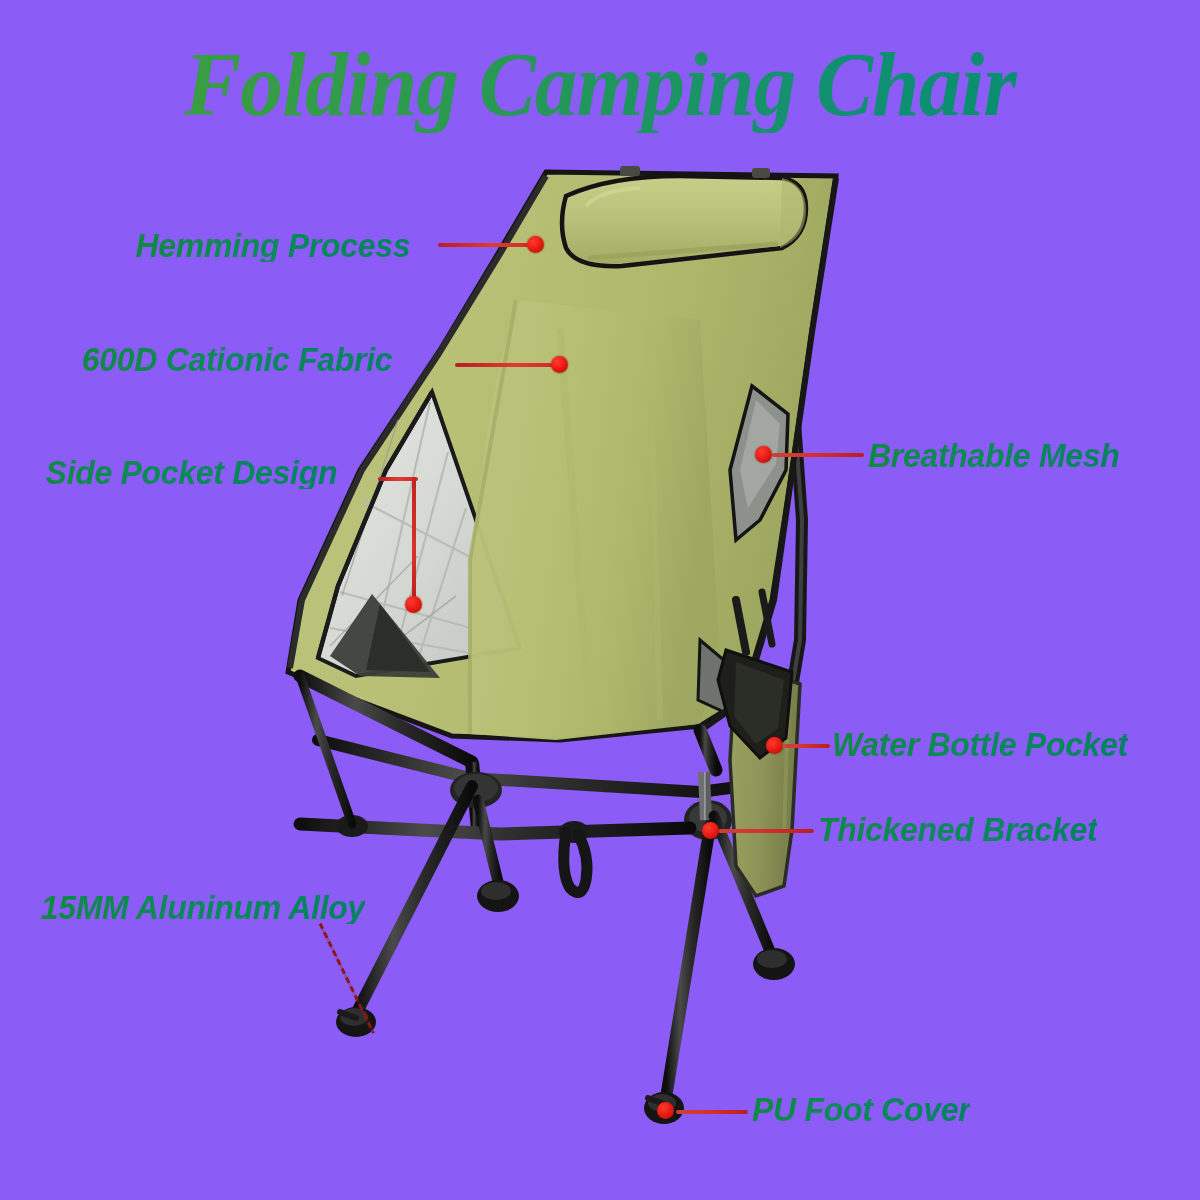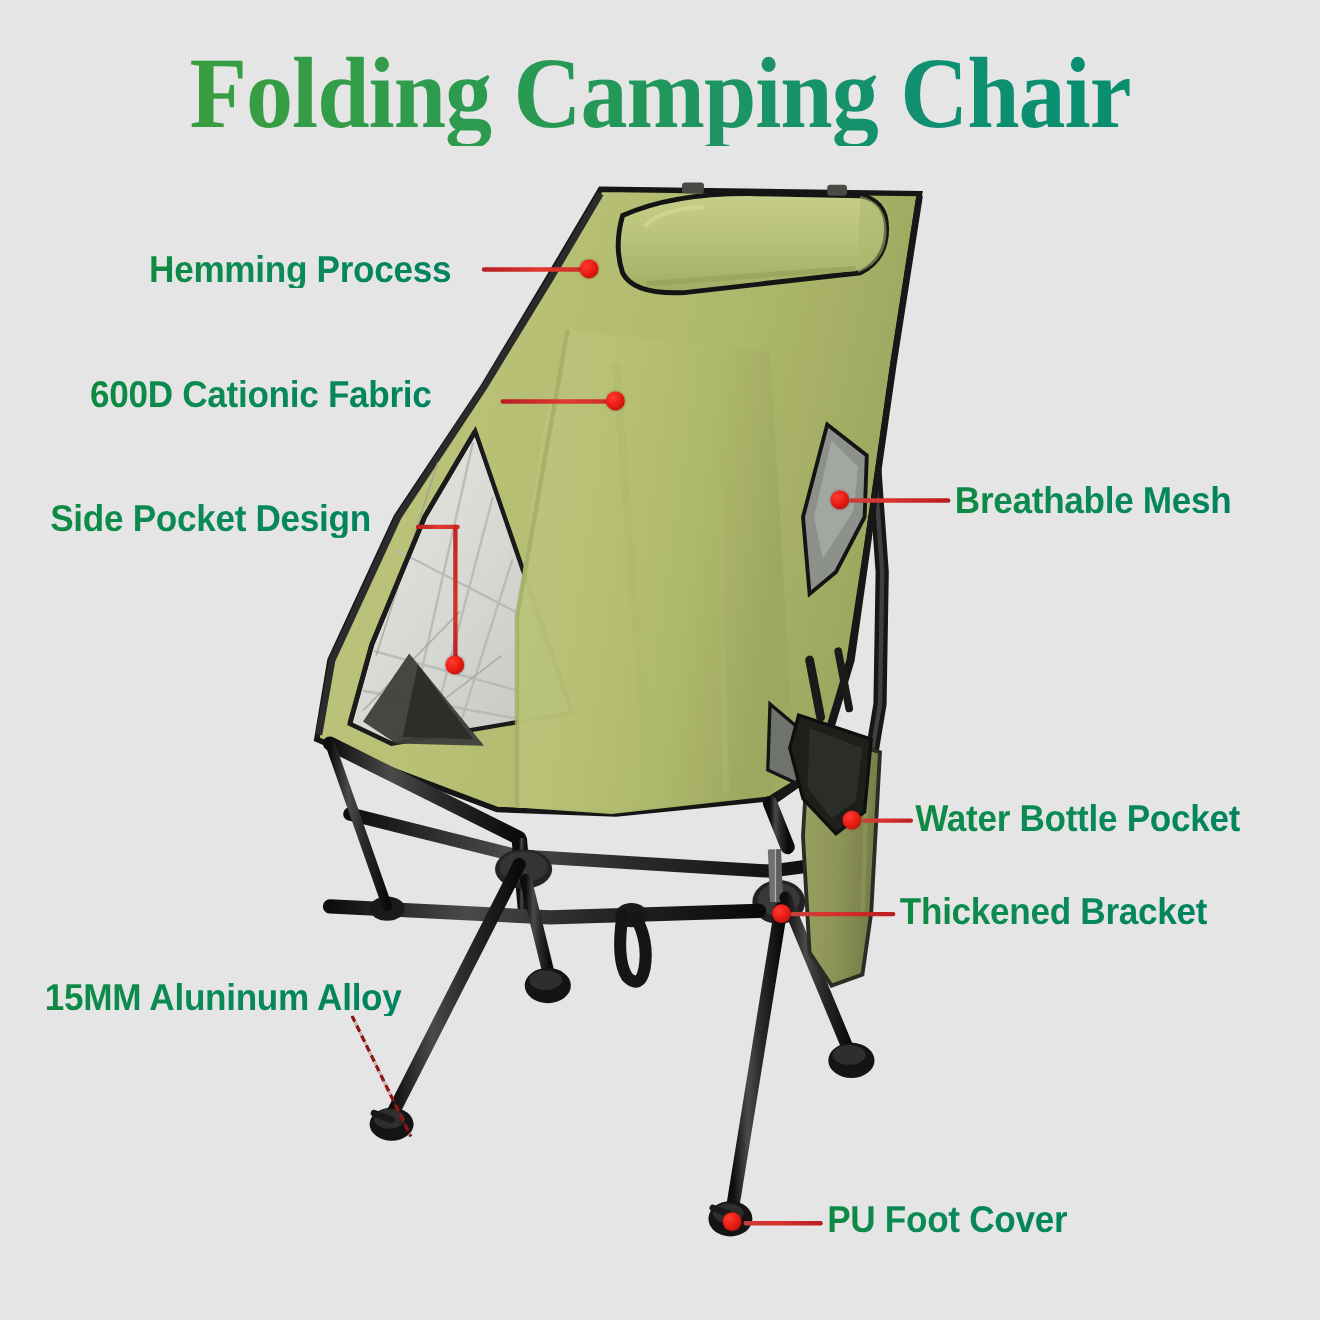--- a/index.html
+++ b/index.html
@@ -5,23 +5,24 @@
 <style>
   html, body {
     margin: 0;
     padding: 0;
     background: #ffffff;
   }
   #stage {
     position: relative;
     width: 1200px;
     height: 1200px;
-    background: #e5e5e5;
+    background: #8b5cf6;
     overflow: hidden;
     font-family: "Liberation Sans", sans-serif;
+    font-style: italic;
     -webkit-font-smoothing: antialiased;
   }
 
   
   #title {
     position: absolute;
     left: 0;
     top: 36px;
     width: 1200px;
     text-align: center;

